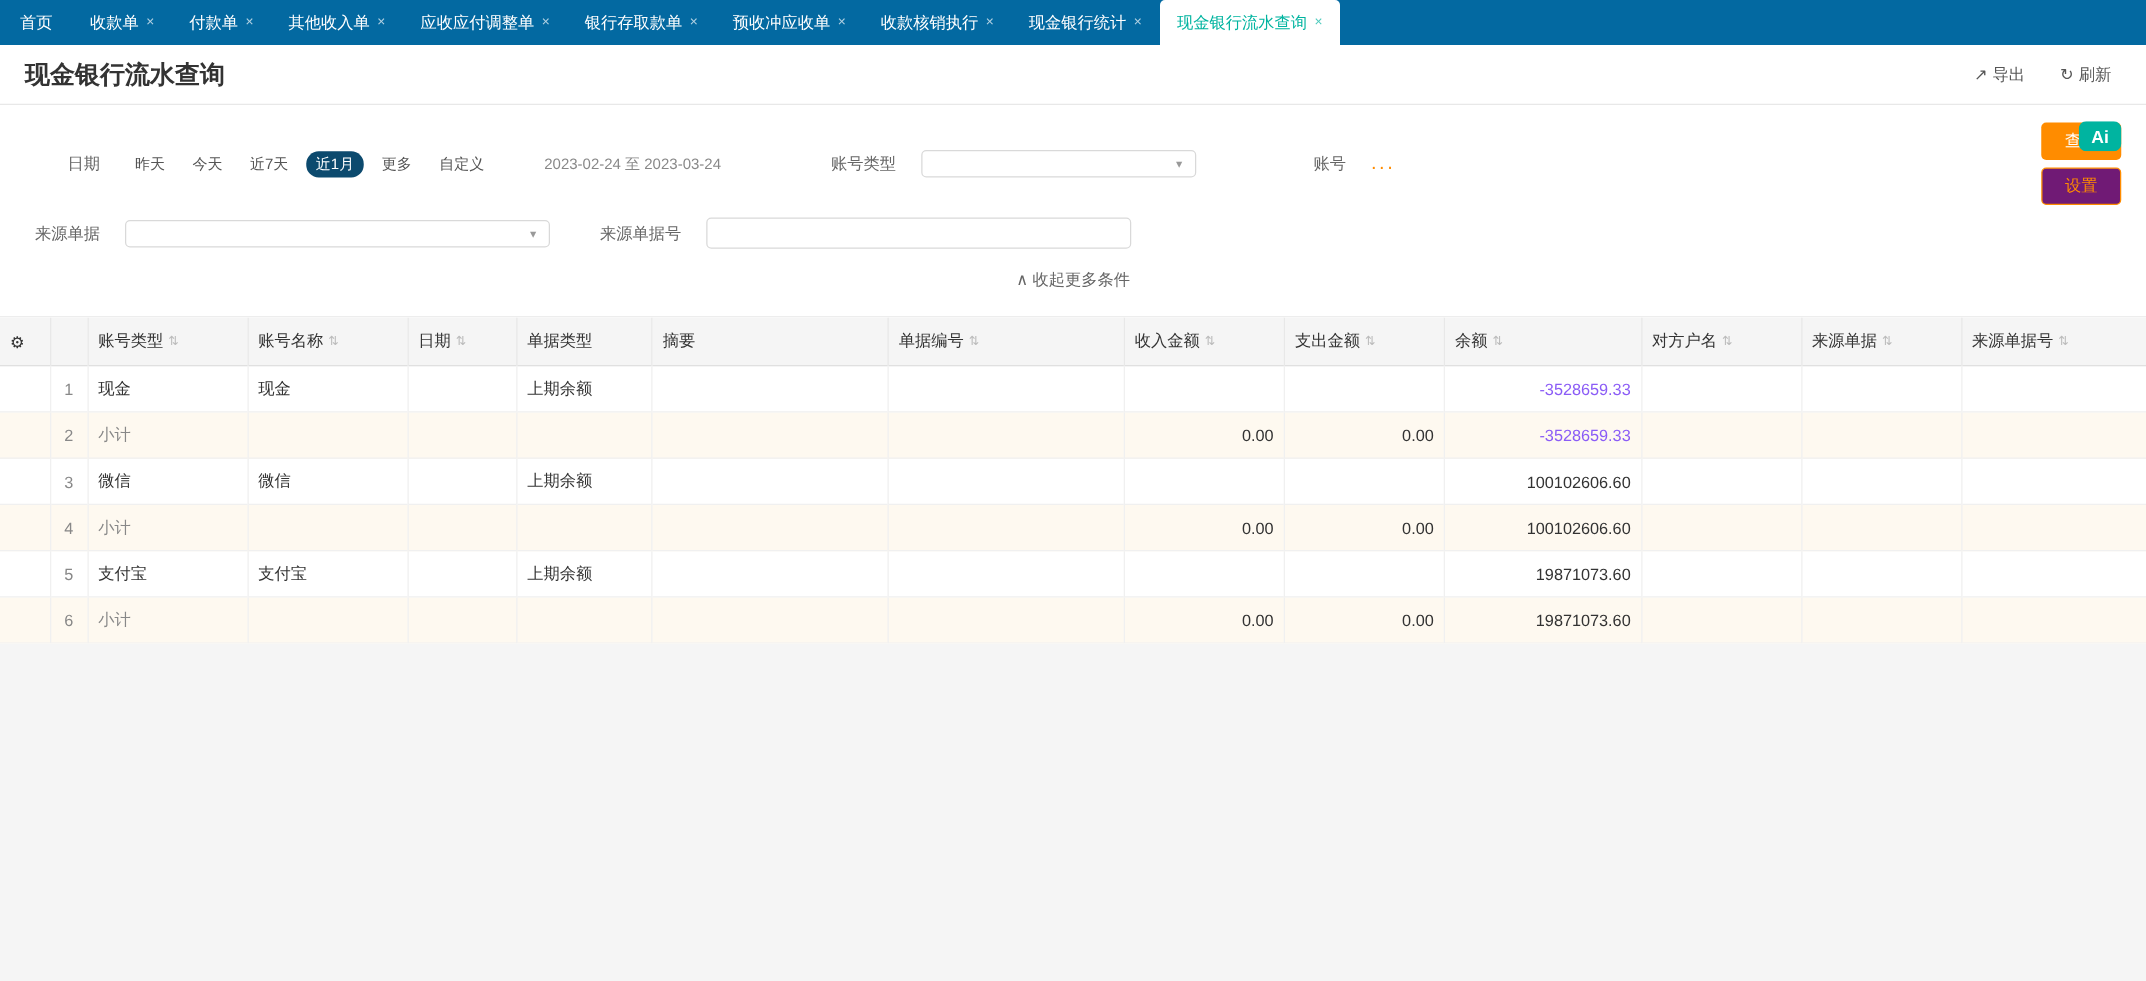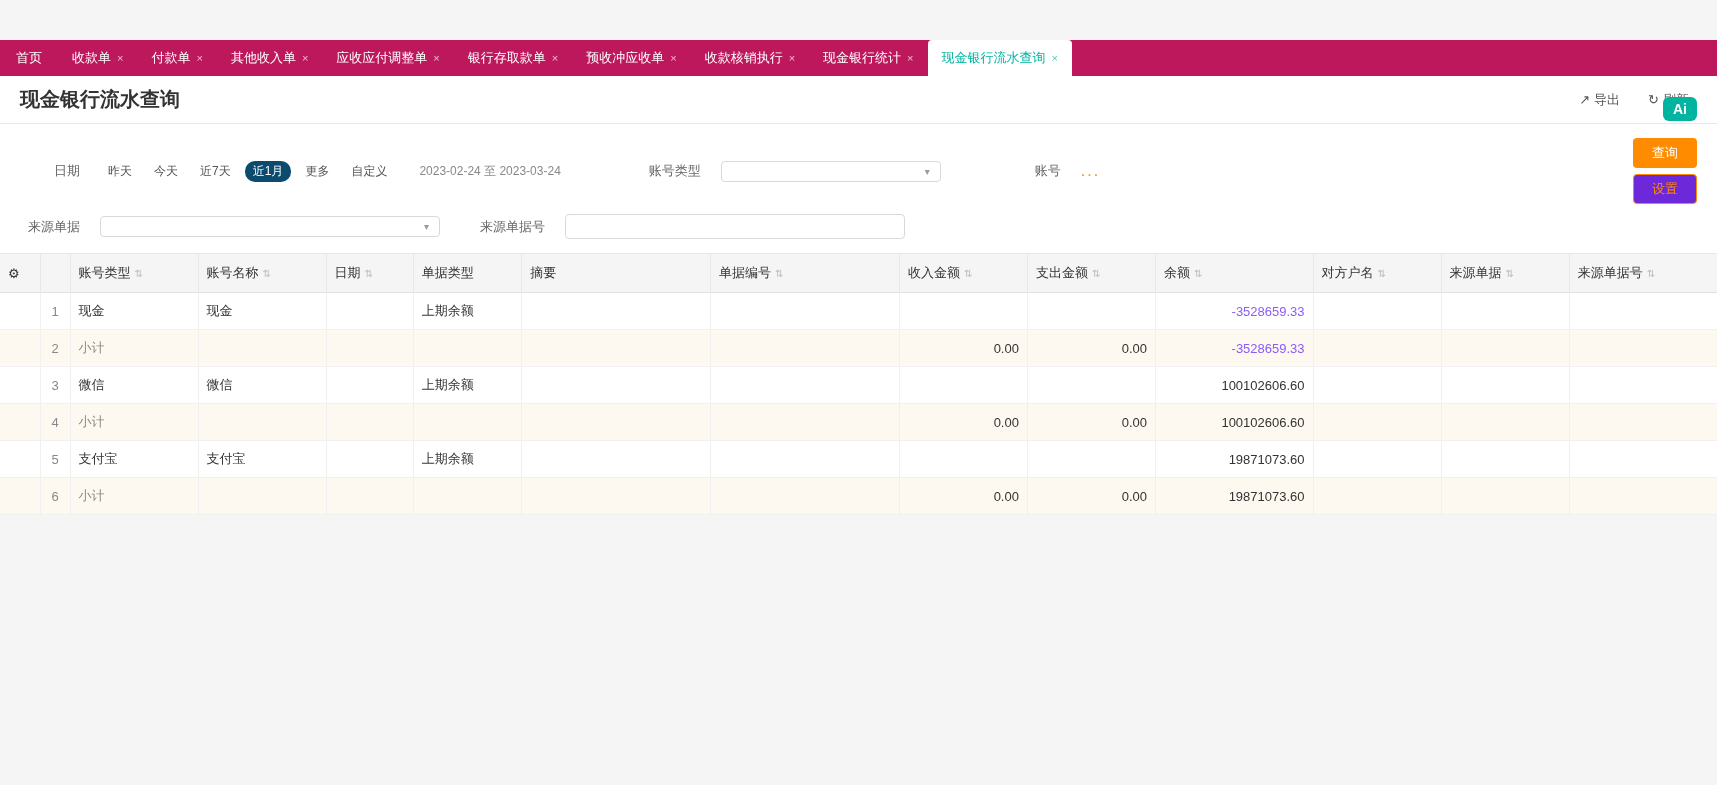--- a/index.html
+++ b/index.html
@@ -1,25 +1,24 @@
 <!DOCTYPE html>
 <html><head>
   <meta charset="utf-8">
   <style>
     * { box-sizing: border-box; margin: 0; padding: 0; font-family: 'Microsoft YaHei', Arial, sans-serif; font-size: 13px; }
     body { background: #f5f5f5; }
 
     
     .top-nav {
-      background: #be185d;
+      background: #0369a1;
       display: flex;
       align-items: center;
       height: 36px;
       overflow: hidden;
-      margin-top: 40px;
     }
     .nav-item {
       color: #fff;
       padding: 0 14px;
       height: 100%;
       display: flex;
       align-items: center;
       cursor: pointer;
       white-space: nowrap;
       font-size: 13px;
@@ -105,21 +104,21 @@
       font-size: 12px;
     }
     .date-btn.active {
       background: #0c4a6e;
       color: #fff;
       border-radius: 10px;
     }
     .date-range {
       color: #888;
       font-size: 12px;
-      margin-left: 4px;
+      margin-left: 20px;
     }
     .select-field {
       border: 1px solid #d9d9d9;
       border-radius: 4px;
       padding: 4px 10px;
       display: flex;
       align-items: center;
       gap: 6px;
       min-width: 200px;
       cursor: pointer;
@@ -145,21 +144,21 @@
     .btn-query {
       background: #ff8c00;
       color: #fff;
       border: none;
       border-radius: 4px;
       padding: 6px 18px;
       cursor: pointer;
       font-size: 13px;
     }
     .btn-settings {
-      background: #6d28d9;
+      background: #701a75;
       color: #ff8c00;
       border: 1px solid #ff8c00;
       border-radius: 4px;
       padding: 5px 18px;
       cursor: pointer;
       font-size: 13px;
     }
     .filter-actions {
       display: flex;
       flex-direction: column;
@@ -324,20 +323,24 @@
   <div class="filter-row">
     <span class="filter-label">来源单据</span>
     <div class="select-field" style="min-width:340px;">
       <span class="placeholder"></span>
       <span class="arrow">▾</span>
     </div>
 
     <span style="margin-left:20px;" class="filter-label">来源单据号</span>
     <input class="input-field" type="text" style="min-width: 340px;">
   </div>
+  <div class="collapse-bar">
+    <span>∧</span>
+    <span>收起更多条件</span>
+  </div>
 </div>
 
 <div class="table-container">
   <table>
     <thead>
       <tr id="thead-row">
           <th style="width: 40px;"><span>⚙</span></th>
           <th style="width: 30px;"></th>
           <th>
             <div class="th-sort">

